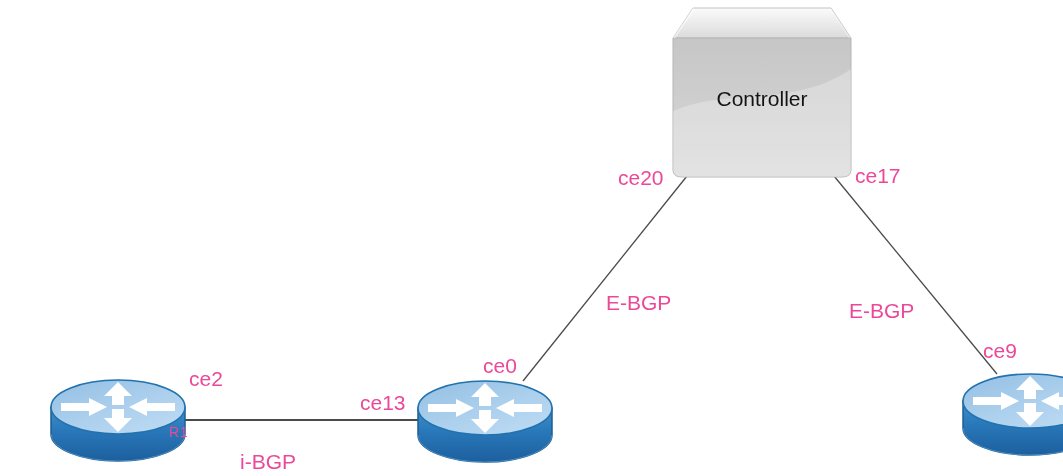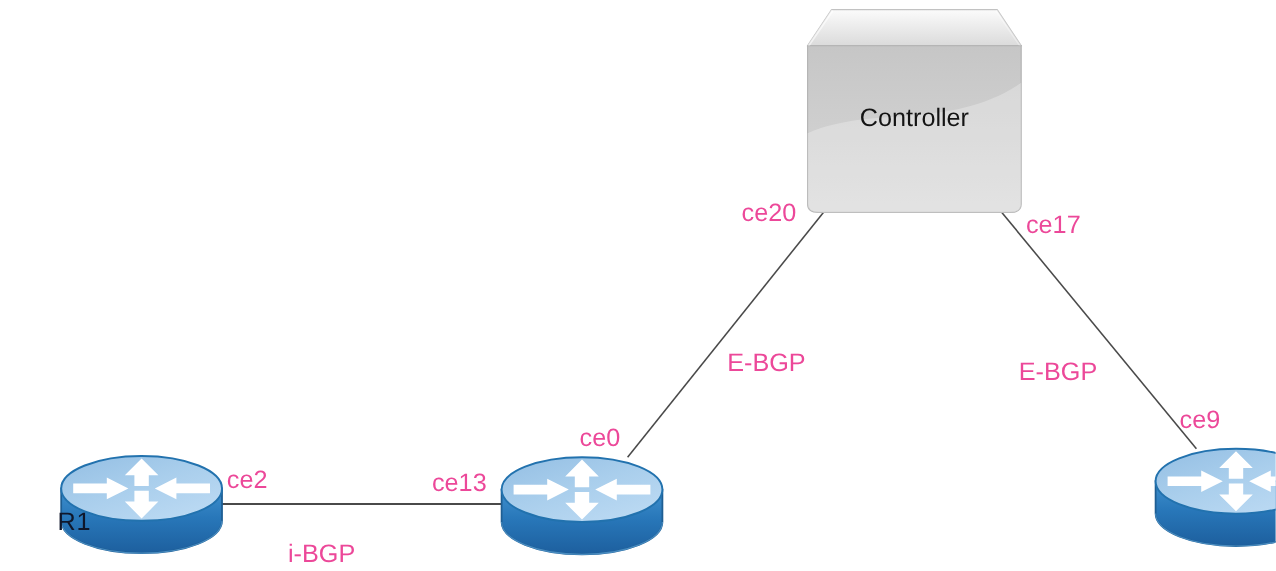--- a/index.html
+++ b/index.html
@@ -24,23 +24,23 @@
     position: absolute;
     font-size: 21px;
     line-height: 23px;
     color: #ec4899;
     white-space: nowrap;
   }
   .router-label {
     position: absolute;
     left: 0; right: 0;
     top: 47px;
-    text-align: left;
-    font-size: 21px;
-    color: #0f172a;
+    text-align: right;
+    font-size: 14px;
+    color: #ec4899;
     letter-spacing: 0.5px;
   }
   .controller-label {
     position: absolute;
     left: 0; right: 0;
     top: 80px;
     text-align: center;
     font-size: 21px;
     color: #141414;
   }
@@ -127,25 +127,25 @@
       <ellipse cx="70" cy="30" rx="67" ry="27" fill="url(#gRouterTop)" stroke="#2272AE" stroke-width="1.6"></ellipse>
       <g fill="#FFFFFF">
         <polygon points="70,5 84,19 76,19 76,28 64,28 64,19 56,19"></polygon>
         <polygon points="70,55 84,41 76,41 76,32 64,32 64,41 56,41"></polygon>
         <polygon points="59,30 41,21 41,26 13,26 13,34 41,34 41,39"></polygon>
         <polygon points="81,30 99,21 99,26 127,26 127,34 99,34 99,39"></polygon>
       </g>
     </svg>
   </div>
 
-  <div class="lbl" style="left:147px; top:389px">ce2</div>
+  <div class="lbl" style="left:147px; top:367px">ce2</div>
   <div class="lbl" style="left:318px; top:391px">ce13</div>
   <div class="lbl" style="left:198px; top:450px">i-BGP</div>
 
   <div class="lbl" style="left:576px; top:166px">ce20</div>
   <div class="lbl" style="left:441px; top:354px">ce0</div>
   <div class="lbl" style="left:564px; top:291px">E-BGP</div>
 
-  <div class="lbl" style="left:813px; top:176px">ce17</div>
+  <div class="lbl" style="left:813px; top:164px">ce17</div>
   <div class="lbl" style="left:941px; top:339px">ce9</div>
   <div class="lbl" style="left:807px; top:299px">E-BGP</div>
 
 </div>
 
 </body></html>

